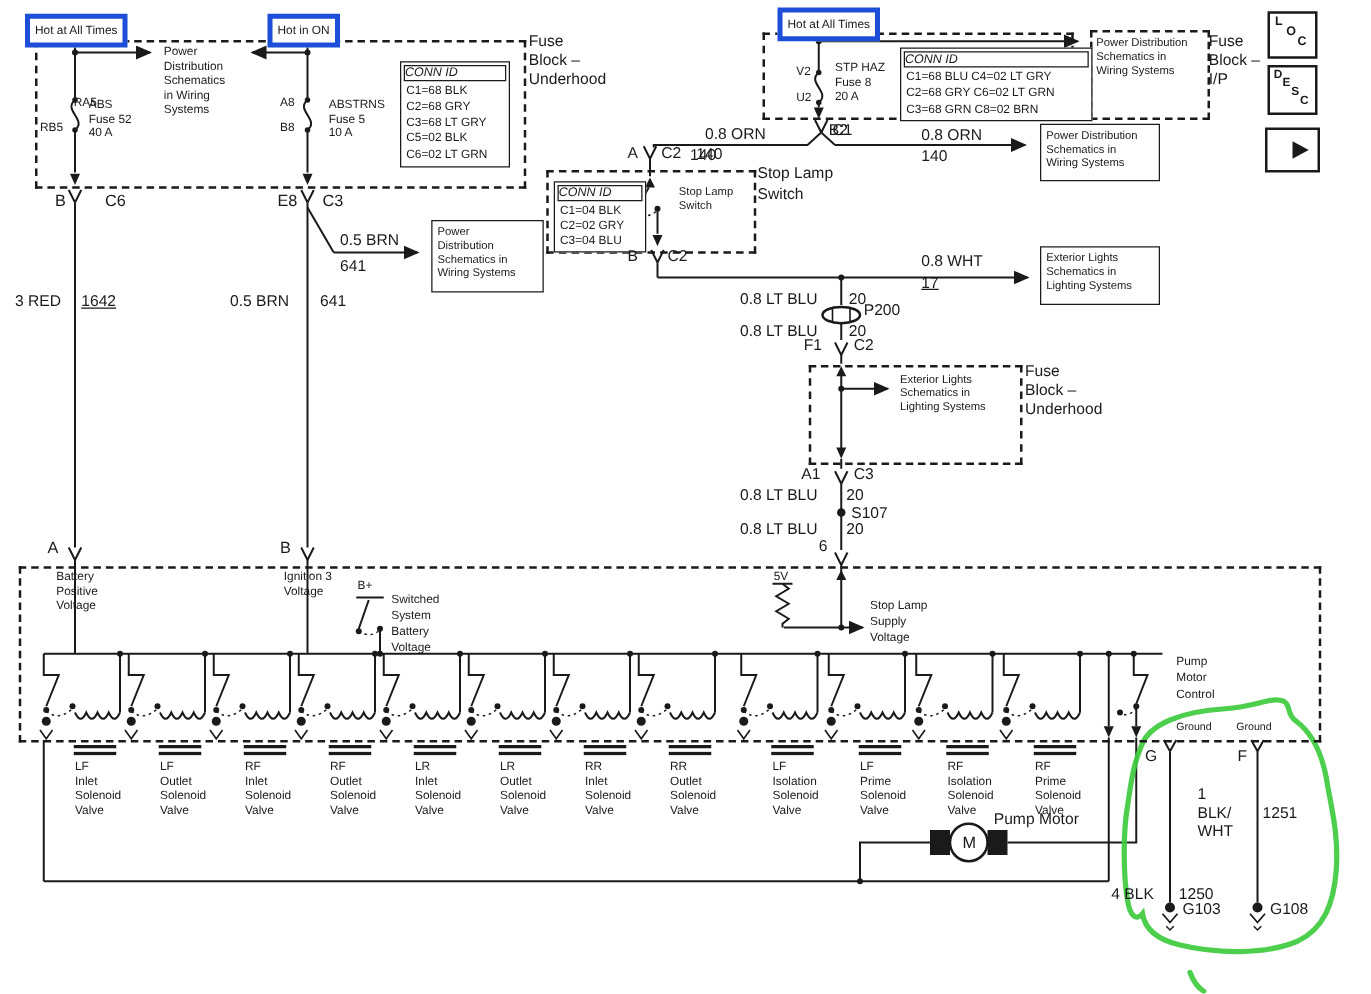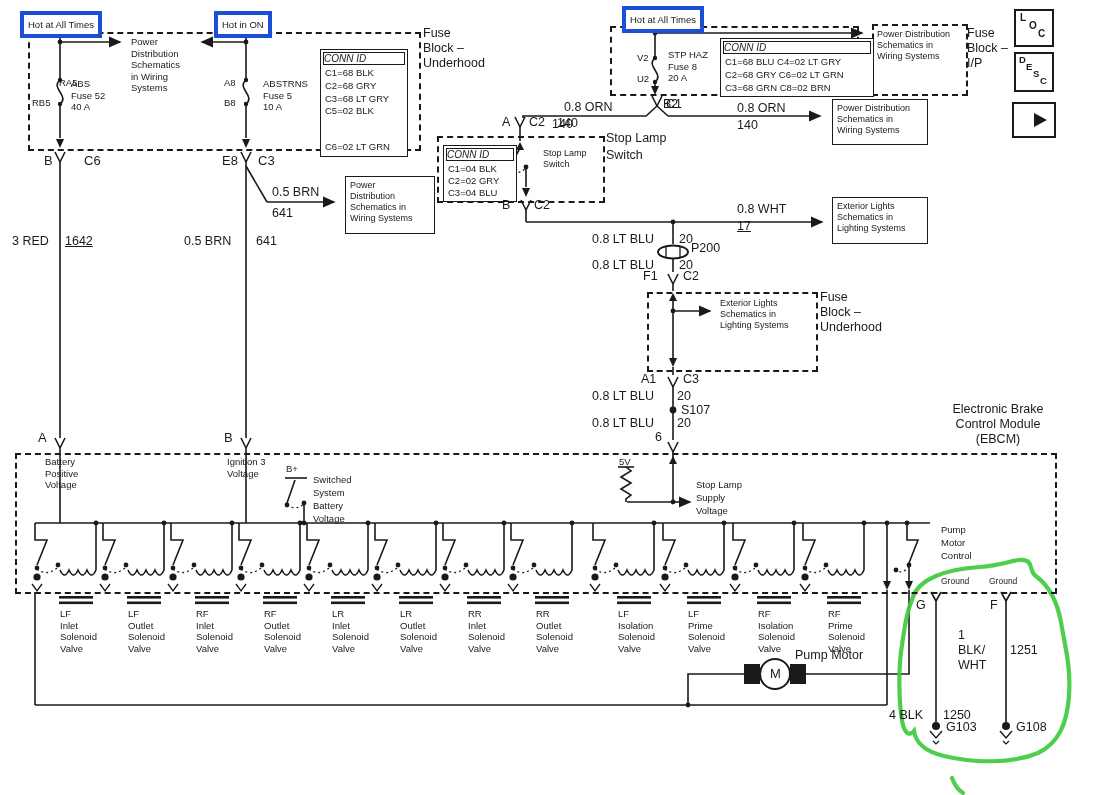--- a/index.html
+++ b/index.html
@@ -226,21 +226,21 @@
   <div class="lbl f95" style="left:251px;top:78px;margin-left:12px;">ABSTRNS
 Fuse 5
 10 A</div>
 
   <div class="connid" style="left:320px;top:49px;width:86px;">
     <div class="hd">CONN ID</div>
     <div class="rw">C1=68 BLK</div>
     <div class="rw">C2=68 GRY</div>
     <div class="rw">C3=68 LT GRY</div>
     <div class="rw">C5=02 BLK</div>
-    <div class="rw" style="padding-bottom:2px;margin-top:23px;">C6=02 LT GRN</div>
+    <div class="rw" style="padding-bottom:2px;">C6=02 LT GRN</div>
   </div>
   <div class="lbl f12c" style="left:423px;top:26px;">Fuse
 Block –
 Underhood</div>
 
   <div class="lbl f13" style="left:44px;top:153px;">B</div>
   <div class="lbl f13" style="left:84px;top:153px;">C6</div>
   <div class="lbl f13" style="left:222px;top:153px;">E8</div>
   <div class="lbl f13" style="left:258px;top:153px;">C3</div>
   <div class="lbl" style="left:12px;top:233px;">3 RED</div>
@@ -341,23 +341,20 @@
 Underhood</div>
   <div class="lbl f12c" style="left:641px;top:372px;">A1</div>
   <div class="lbl f12c" style="left:683px;top:372px;">C3</div>
   <div class="lbl" style="left:592px;top:388px;">0.8 LT BLU</div>
   <div class="lbl" style="left:677px;top:388px;">20</div>
   <div class="lbl" style="left:681px;top:402px;">S107</div>
   <div class="lbl" style="left:592px;top:415px;">0.8 LT BLU</div>
   <div class="lbl" style="left:677px;top:415px;">20</div>
   <div class="lbl" style="left:655px;top:429px;">6</div>
 
-  <div class="lbl f12c" style="left:942px;top:402px;width:112px;text-align:center;">Electronic Brake
-Control Module
-(EBCM)</div>
   <div class="lbl f13" style="left:38px;top:430px;">A</div>
   <div class="lbl f13" style="left:224px;top:430px;">B</div>
   <div class="lbl f95" style="left:45px;top:456px;">Battery
 Positive
 Voltage</div>
   <div class="lbl f95" style="left:227px;top:456px;">Ignition 3
 Voltage</div>
   <div class="lbl f95" style="left:286px;top:463px;">B+</div>
   <div class="lbl f95w" style="left:313px;top:473px;">Switched
 System

